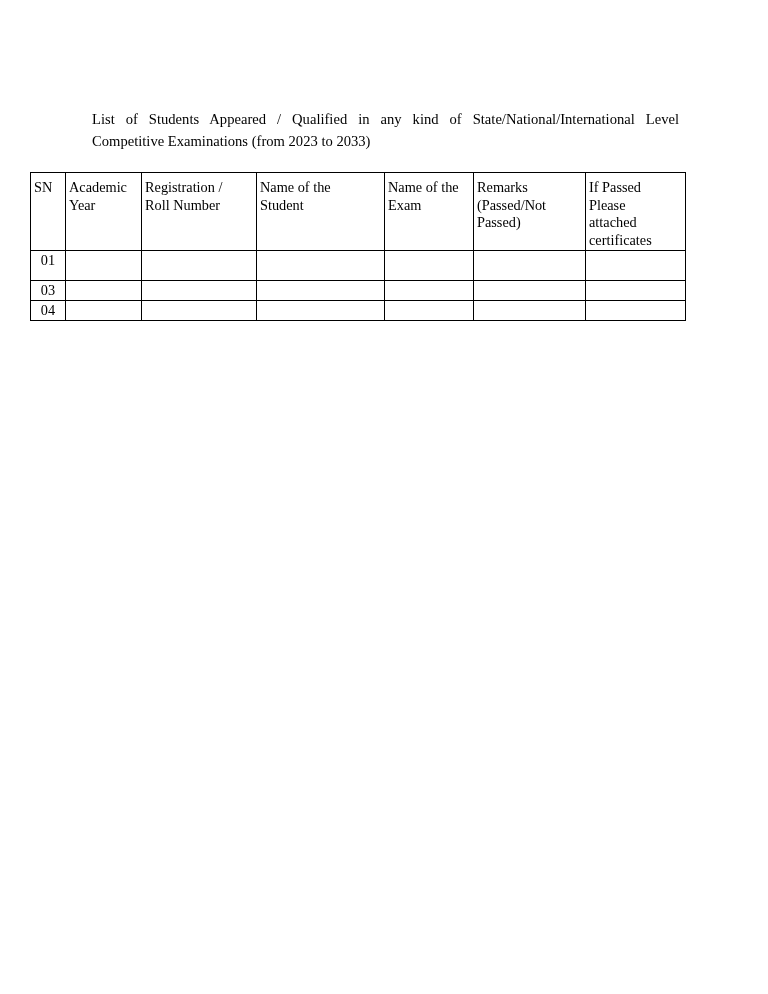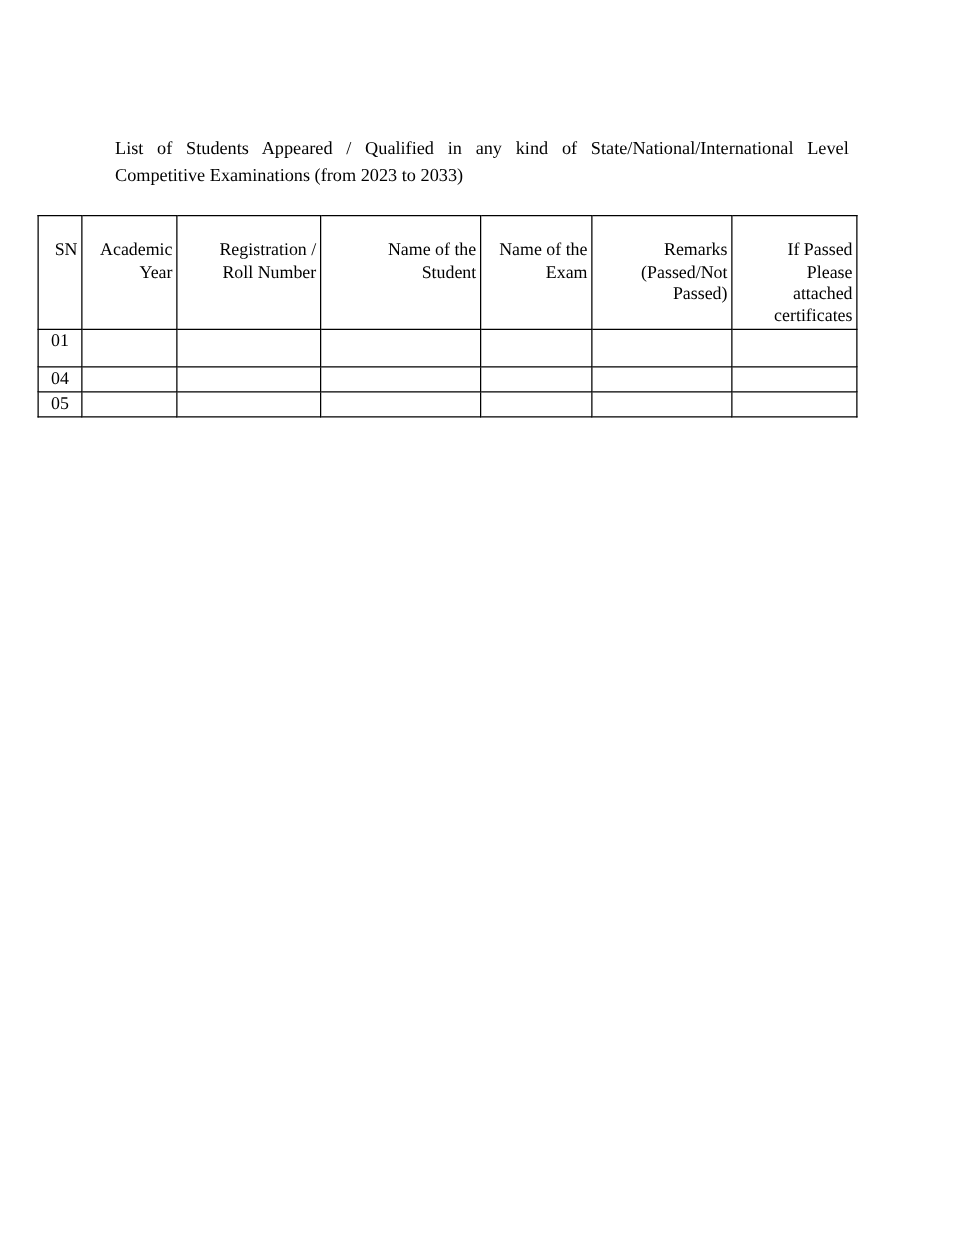--- a/index.html
+++ b/index.html
@@ -39,24 +39,24 @@
     font-size: 14.3px;
   }
   table.students-table th,
   table.students-table td {
     border: 1px solid #000000;
     font-weight: normal;
     vertical-align: top;
     padding: 1px 3px 1px 3px;
   }
   table.students-table th {
-    text-align: right;
+    text-align: left;
     white-space: pre-line;
     line-height: 17.6px;
-    padding-top: 19px;
+    padding-top: 6px;
     height: 74px;
   }
   table.students-table td {
     text-align: center;
     line-height: 17px;
   }
   tr.row-tall td { height: 30px; }
   tr.row-normal td { height: 20px; }
 </style>
 </head>
@@ -101,30 +101,30 @@
     <tr class="row-tall">
       <td>01</td>
       <td></td>
       <td></td>
       <td></td>
       <td></td>
       <td></td>
       <td></td>
     </tr>
     <tr class="row-normal">
-      <td>04</td>
+      <td>03</td>
       <td></td>
       <td></td>
       <td></td>
       <td></td>
       <td></td>
       <td></td>
     </tr>
     <tr class="row-normal">
-      <td>05</td>
+      <td>04</td>
       <td></td>
       <td></td>
       <td></td>
       <td></td>
       <td></td>
       <td></td>
     </tr>
   </tbody>
 </table>
 

